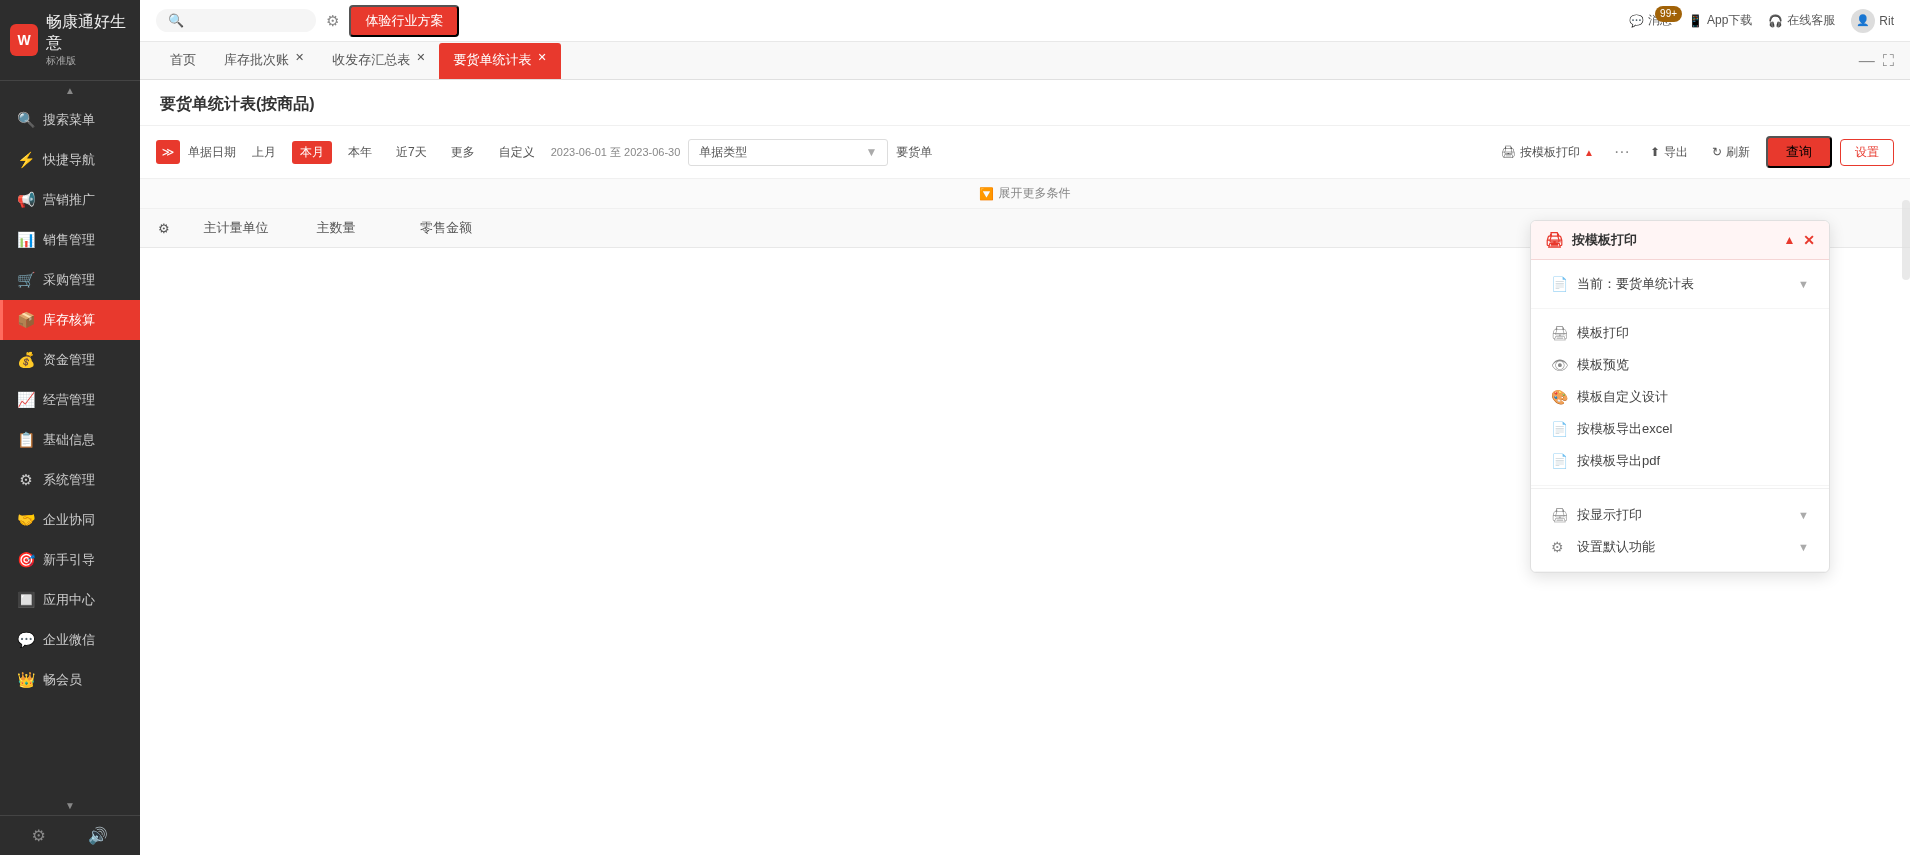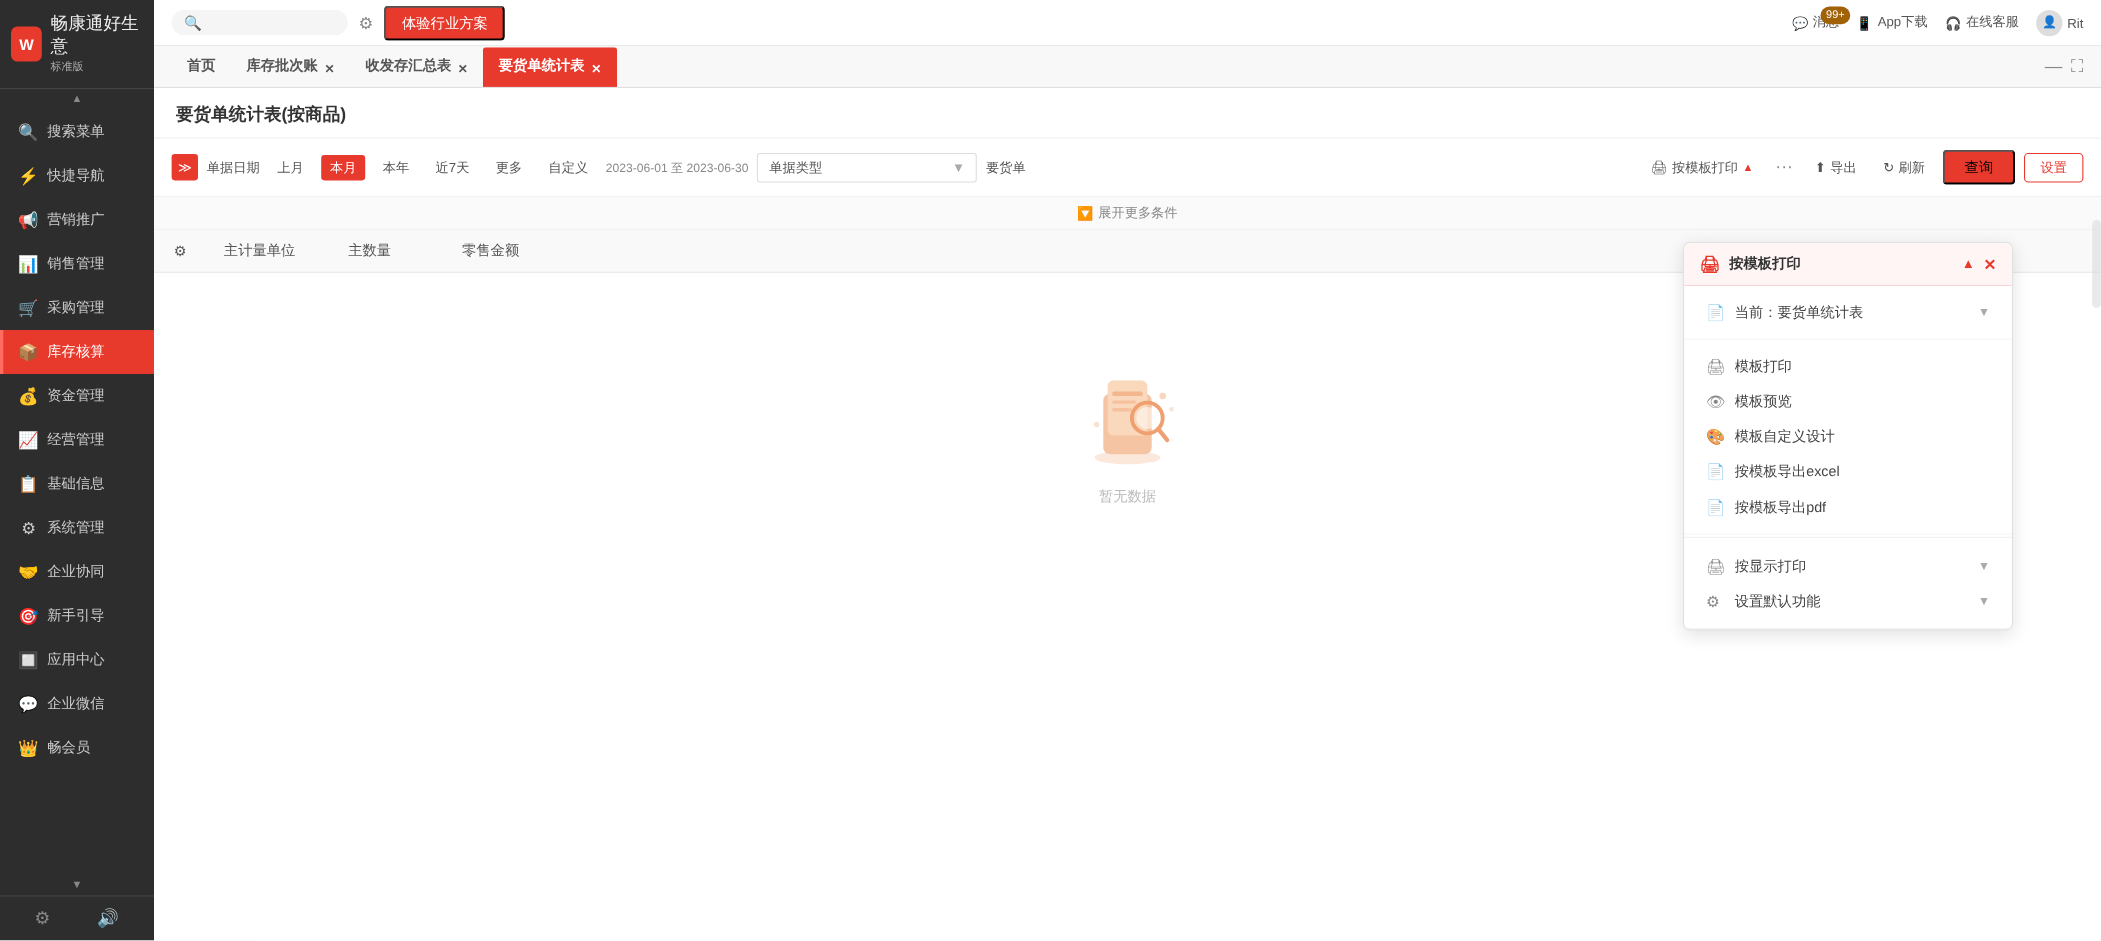--- a/index.html
+++ b/index.html
@@ -105,26 +105,25 @@
       font-size: 11px; color: #666;
     }
 
     
     .tabs-bar {
       display: flex; align-items: center;
       background: #f8f8f8; border-bottom: 1px solid #e0e0e0;
       padding: 0 16px; height: 38px;
     }
     .tab {
-      display: flex; align-items: flex-end; gap: 4px;
+      display: flex; align-items: flex-start; gap: 4px;
       padding: 8px 14px; font-size: 13px;
       color: #555; cursor: pointer;
       border-bottom: 2px solid transparent;
       white-space: nowrap;
-      font-weight: bold;
     }
     .tab.active {
       background: #e8392d; color: white;
       border-radius: 3px 3px 0 0;
     }
     .tab .close-btn { font-size: 11px; margin-left: 2px; }
     .tab-close-area {
       display: flex; align-items: center; margin-left: auto; gap: 8px;
     }
     .window-btn { color: #888; cursor: pointer; font-size: 16px; }
@@ -479,42 +478,20 @@
       <span>展开更多条件</span>
     </div>
 
     <div class="table-header">
       <div class="th settings-col">⚙</div>
       <div class="th unit-col">主计量单位</div>
       <div class="th qty-col">主数量</div>
       <div class="th amount-col">零售金额</div>
     </div>
 
-    <div class="empty-state">
-      <div class="empty-icon">
-        <svg viewBox="0 0 100 100" width="100" height="100">
-
-          <ellipse cx="50" cy="88" rx="30" ry="6" fill="#f5c5a3" opacity="0.4"></ellipse>
-          <rect x="28" y="30" width="44" height="55" rx="6" fill="#f5c5a3"></rect>
-          <rect x="32" y="18" width="36" height="50" rx="5" fill="#f9d8bc"></rect>
-          <rect x="36" y="28" width="28" height="4" rx="2" fill="#f0a070" opacity="0.6"></rect>
-          <rect x="36" y="36" width="22" height="3" rx="2" fill="#f0a070" opacity="0.4"></rect>
-          <rect x="36" y="43" width="18" height="3" rx="2" fill="#f0a070" opacity="0.4"></rect>
-
-          <circle cx="68" cy="52" r="14" fill="none" stroke="#f0a070" stroke-width="3.5"></circle>
-          <circle cx="68" cy="52" r="10" fill="#fff" opacity="0.5"></circle>
-          <line x1="78" y1="62" x2="86" y2="72" stroke="#f0a070" stroke-width="4" stroke-linecap="round"></line>
-
-          <circle cx="82" cy="32" r="3" fill="#f5c5a3" opacity="0.7"></circle>
-          <circle cx="90" cy="44" r="2" fill="#f5c5a3" opacity="0.5"></circle>
-          <circle cx="22" cy="58" r="2.5" fill="#f5c5a3" opacity="0.5"></circle>
-        </svg>
-      </div>
-      <span class="empty-text">暂无数据</span>
-    </div>
 
     <div class="dropdown-panel">
       <div class="dp-header">
         <div class="dp-header-left">
           <span class="dp-print-icon">🖨</span>
           <span>按模板打印</span>
         </div>
         <div style="display:flex;align-items:center;gap:8px;">
           <span class="dp-arrow">▲</span>
           <span class="dp-close">✕</span>

